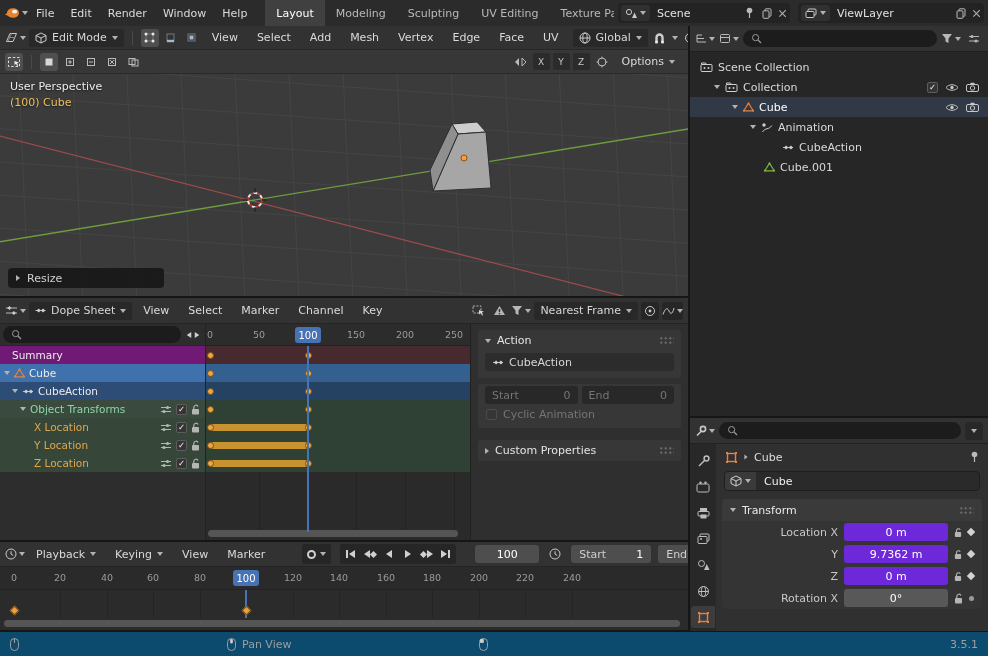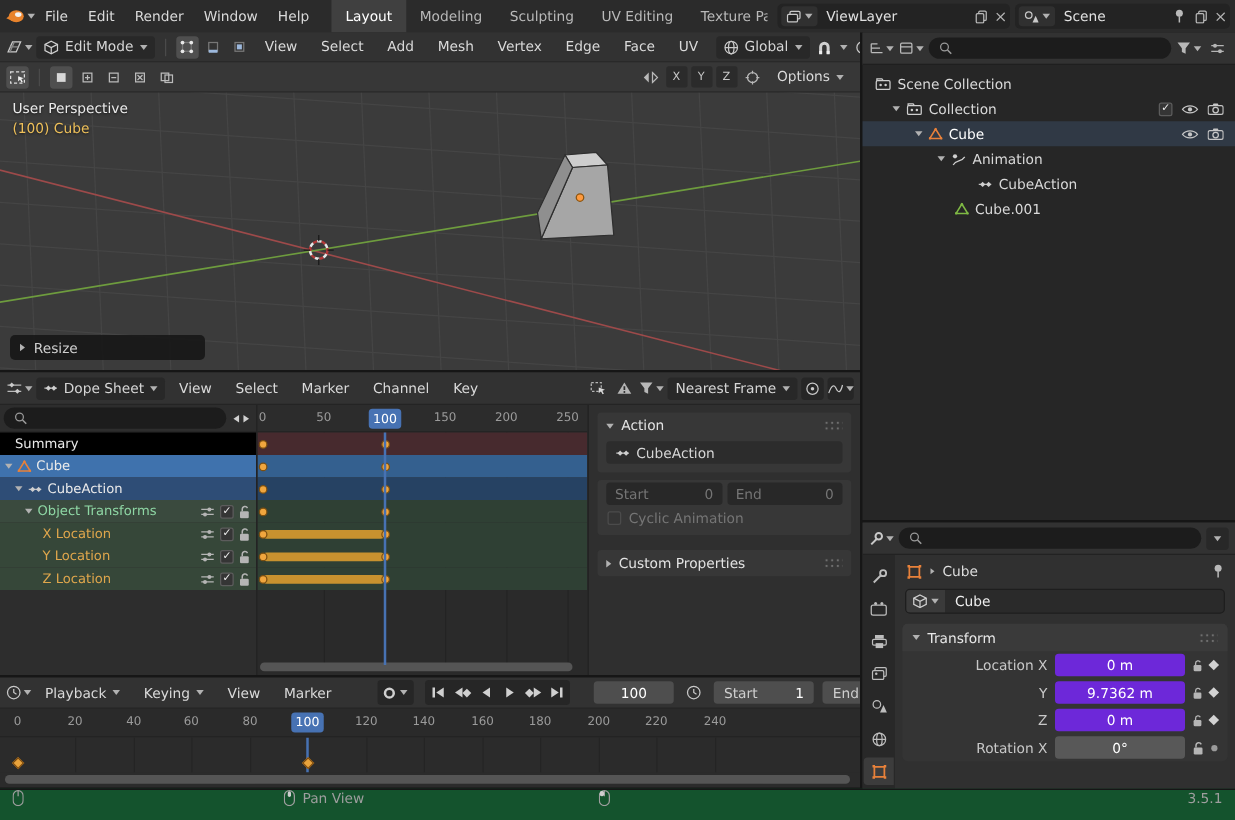--- a/index.html
+++ b/index.html
@@ -41,21 +41,21 @@
 .axisbtn{width:17px;height:17px;background:#2b2b2b;border-radius:2px;display:inline-flex;align-items:center;justify-content:center;font-size:9px;color:#c8c8c8;flex-shrink:0}
 
 .ds{position:absolute;left:0;top:298px;width:688px;height:242px;background:#2e2e2e}
 .ds-header{height:26px;background:#323232;display:flex;align-items:center;gap:3px;padding:0 5px;border-bottom:1px solid #242424;overflow:hidden}
 .ds-body{position:relative;height:216px}
 .ds-left{position:absolute;left:0;top:0;width:205px;height:100%;background:#2d2d2d;overflow:hidden}
 .ds-srow{height:22px;display:flex;align-items:center;gap:3px;padding:0 3px;border-bottom:1px solid #262626}
 .ch{height:18px;display:flex;align-items:center;gap:4px;font-size:10.5px;overflow:hidden}
 .ch .lb{color:#eaeaea;white-space:nowrap}
 .ch-icons{margin-left:auto;display:flex;align-items:center;gap:4px;padding-right:5px}
-.ch-summary{background:#000000}.ch-cube{background:#3f72ad}.ch-action{background:#2e4d76}
+.ch-summary{background:#701a75}.ch-cube{background:#3f72ad}.ch-action{background:#2e4d76}
 .ch-group{background:#3a4a3e}.ch-f{background:#364739}
 .lb.grp{color:#8ed6a4}.lb.fc{color:#dfa64c}
 .ds-keys{position:absolute;left:205px;top:0;width:265px;height:100%;background:#2a2a2a;border-left:1px solid #222;overflow:hidden}
 .ds-ruler{position:relative;height:22px;background:#2c2c2c;border-bottom:1px solid #222;font-size:9.5px;color:#9b9b9b}
 .tick{position:absolute;top:5px;width:24px;text-align:center;transform:translateX(-12px)}
 .ph-box{position:absolute;top:3px;width:26px;height:16px;background:#4772b3;border-radius:3px;color:#fff;font-size:10px;display:flex;align-items:center;justify-content:center;transform:translateX(-13px);z-index:3}
 .ds-rows{position:relative;height:194px}
 .krow{height:18px;position:relative}
 .k-summary{background:#472a2e}.k-cube{background:#34608f}.k-action{background:#264263}
 .k-group{background:#2f4034}.k-f{background:#2f4034}
@@ -107,21 +107,21 @@
 .idfld .seg{display:flex;align-items:center;gap:3px;background:#3a3a3a;height:100%;padding:0 5px}
 .idfld .nm{padding:0 8px;color:#efefef}
 .t-panel{margin:0 6px;background:#343434;border-radius:4px}
 .t-phead{height:22px;display:flex;align-items:center;gap:6px;padding:0 8px;background:#3a3a3a;border-radius:4px 4px 0 0;color:#e8e8e8}
 .t-row{height:22px;display:flex;align-items:center;padding:0 8px;gap:6px}
 .t-lab{width:108px;text-align:right;color:#c8c8c8;flex-shrink:0}
 .valf{width:104px;height:18px;border-radius:3px;display:flex;align-items:center;justify-content:center;color:#fff;flex-shrink:0}
 .valf.keyed{background:#6d28d9}
 .valf.plain{background:#585858}
 
-.statusbar{position:absolute;left:0;top:631px;width:988px;height:25px;background:#14532d;border-top:1px solid #161616;display:flex;align-items:flex-start;padding:0 10px;gap:8px;color:#9e9e9e}
+.statusbar{position:absolute;left:0;top:631px;width:988px;height:25px;background:#0c4a6e;border-top:1px solid #161616;display:flex;align-items:center;padding:0 10px;gap:8px;color:#9e9e9e}
 </style>
 </head>
 <body>
 
 <div id="app">
 
   <header class="topbar">
     <span class="btn">
       <svg width="16" height="12" viewBox="0 0 16 12">
           <ellipse cx="9" cy="6" rx="6" ry="4.8" fill="#e8832c"></ellipse>
@@ -137,52 +137,52 @@
       <span class="menu">Window</span>
       <span class="menu">Help</span>
     </nav>
     <div class="tabs">
       <span class="tab active">Layout</span>
       <span class="tab">Modeling</span>
       <span class="tab">Sculpting</span>
       <span class="tab">UV Editing</span>
       <span class="tab">Texture Paint</span>
     </div>
+    <div class="tb-w" style="margin-left:4px;min-width:172px">
+      <span class="dd-mini">
+        <svg width="12" height="11" viewBox="0 0 12 11">
+            <circle cx="4" cy="4" r="2.6" fill="none" stroke="#c9c9c9"></circle>
+            <path d="M7 10 L9.5 4.5 L12 10 Z" fill="#c9c9c9"></path>
+          </svg>
+        <span class="cd"></span>
+      </span>
+      <span class="lbl spacer">Scene</span>
+      <span class="btn" style="min-width:14px">
+          <svg width="9" height="12" viewBox="0 0 9 12">
+            <circle cx="4.5" cy="3.5" r="2.8" fill="#b9b9b9"></circle>
+            <rect x="3.9" y="6" width="1.2" height="5" fill="#b9b9b9"></rect>
+          </svg>
+        </span>
+      <span class="btn" style="min-width:14px">
+          <svg width="10" height="11" viewBox="0 0 10 11">
+            <rect x="3" y="0.8" width="6" height="7.5" rx="1" fill="none" stroke="#b9b9b9"></rect>
+            <rect x="1" y="2.8" width="6" height="7.5" rx="1" fill="#2b2b2b" stroke="#b9b9b9"></rect>
+          </svg>
+        </span>
+      <span class="x-ic"></span>
+    </div>
     <div class="tb-w" style="min-width:186px">
       <span class="dd-mini">
         <svg width="12" height="11" viewBox="0 0 12 11">
             <rect x="3" y="1" width="8" height="6" rx="1" fill="none" stroke="#c9c9c9"></rect>
             <rect x="1" y="3.5" width="8" height="6" rx="1" fill="#232323" stroke="#c9c9c9"></rect>
           </svg>
         <span class="cd"></span>
       </span>
       <span class="lbl spacer">ViewLayer</span>
-      <span class="btn" style="min-width:14px">
-          <svg width="10" height="11" viewBox="0 0 10 11">
-            <rect x="3" y="0.8" width="6" height="7.5" rx="1" fill="none" stroke="#b9b9b9"></rect>
-            <rect x="1" y="2.8" width="6" height="7.5" rx="1" fill="#2b2b2b" stroke="#b9b9b9"></rect>
-          </svg>
-        </span>
-      <span class="x-ic"></span>
-    </div>
-    <div class="tb-w" style="margin-left:4px;min-width:172px">
-      <span class="dd-mini">
-        <svg width="12" height="11" viewBox="0 0 12 11">
-            <circle cx="4" cy="4" r="2.6" fill="none" stroke="#c9c9c9"></circle>
-            <path d="M7 10 L9.5 4.5 L12 10 Z" fill="#c9c9c9"></path>
-          </svg>
-        <span class="cd"></span>
-      </span>
-      <span class="lbl spacer">Scene</span>
-      <span class="btn" style="min-width:14px">
-          <svg width="9" height="12" viewBox="0 0 9 12">
-            <circle cx="4.5" cy="3.5" r="2.8" fill="#b9b9b9"></circle>
-            <rect x="3.9" y="6" width="1.2" height="5" fill="#b9b9b9"></rect>
-          </svg>
-        </span>
       <span class="btn" style="min-width:14px">
           <svg width="10" height="11" viewBox="0 0 10 11">
             <rect x="3" y="0.8" width="6" height="7.5" rx="1" fill="none" stroke="#b9b9b9"></rect>
             <rect x="1" y="2.8" width="6" height="7.5" rx="1" fill="#2b2b2b" stroke="#b9b9b9"></rect>
           </svg>
         </span>
       <span class="x-ic"></span>
     </div>
   </header>
 

